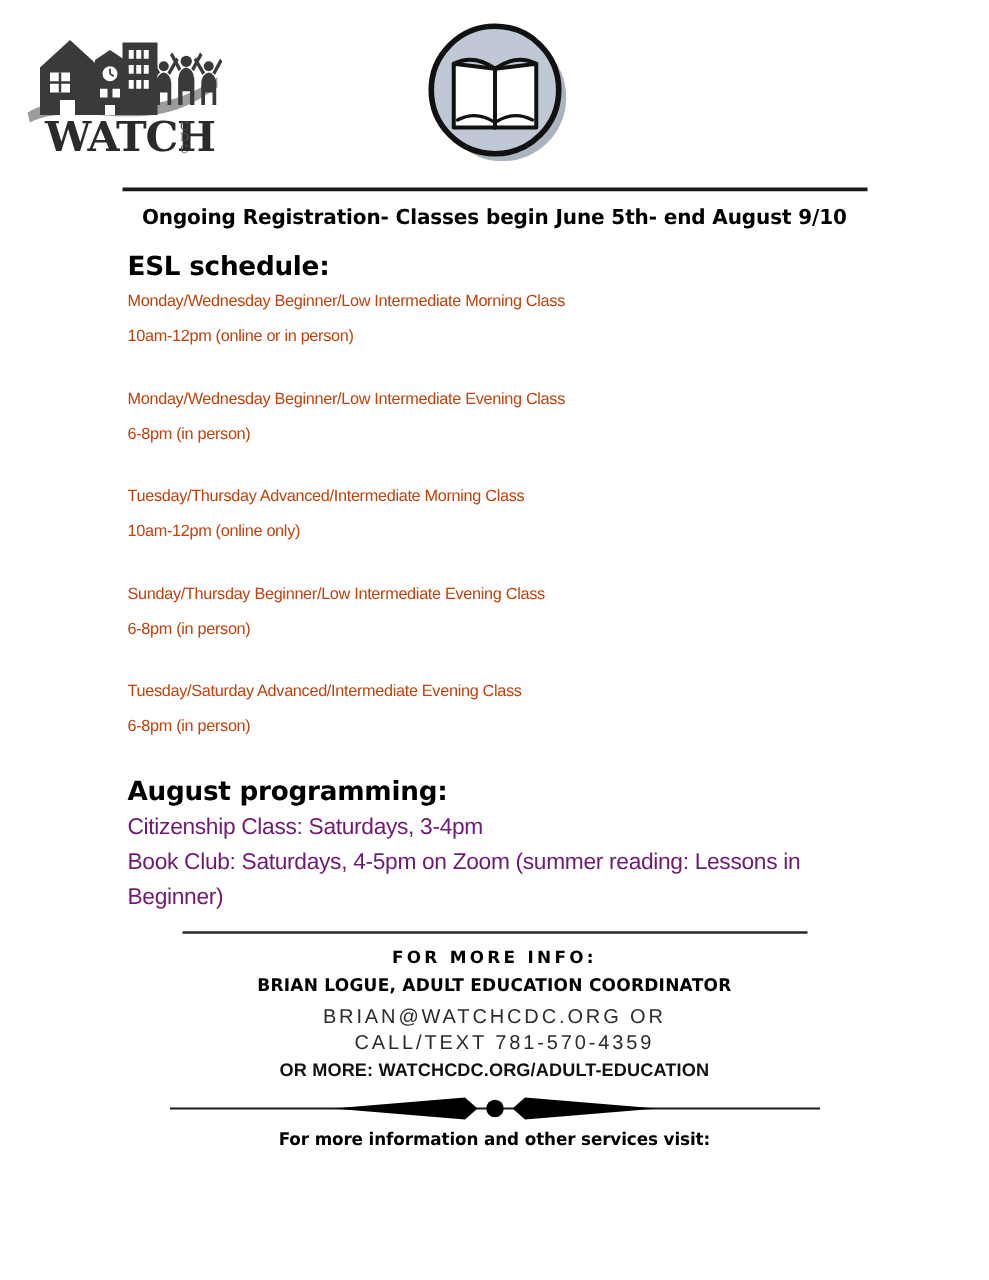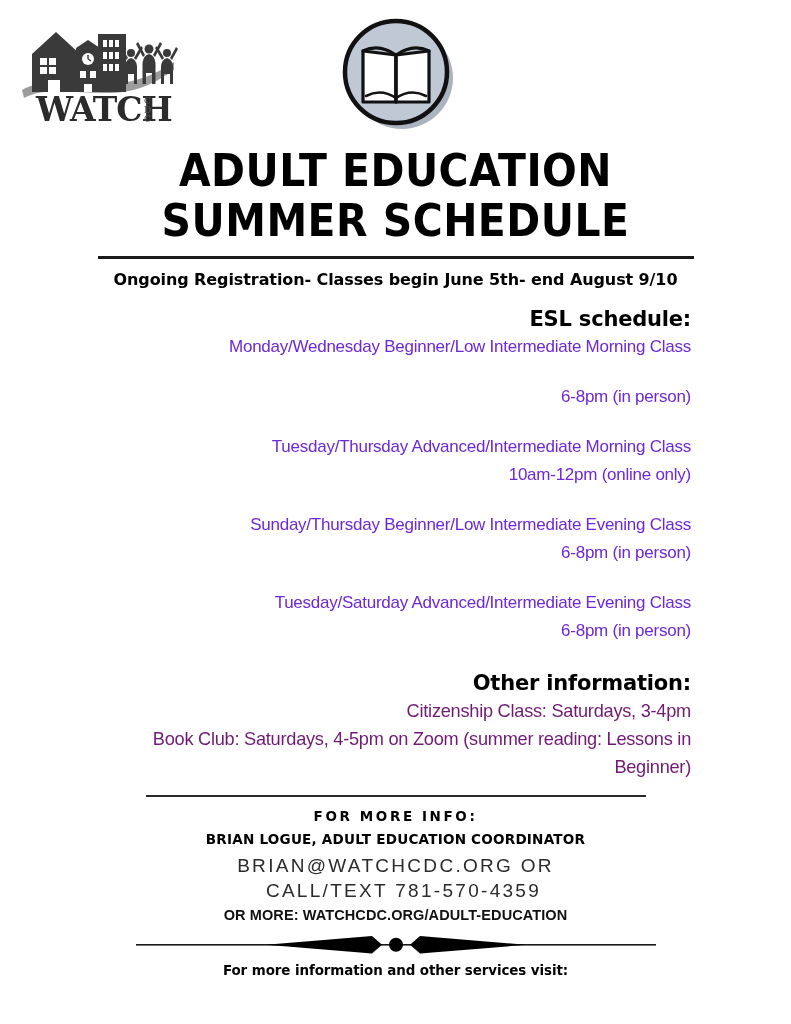--- a/index.html
+++ b/index.html
@@ -79,21 +79,20 @@
     letter-spacing: -0.1px;
     margin-top: 11px;
     color: #000000;
     transform: scaleX(0.97);
   }
 
   
   .body-wrap {
     padding: 0 100px 0 102px;
     margin-top: 16px;
-    text-align: right;
   }
 
   .section-head {
     font-family: "DejaVu Sans", sans-serif;
     font-weight: 700;
     font-size: 21px;
     line-height: 28px;
     color: #000000;
     letter-spacing: -0.2px;
   }
@@ -101,23 +100,23 @@
   .sched-list { margin: 0; padding: 0; list-style: none; }
 
   .sched-item {
     margin-bottom: 22px;
   }
   .sched-item:last-child { margin-bottom: 0; }
 
   .sched-line {
     font-family: "Liberation Sans", sans-serif;
     font-weight: 400;
-    font-size: 17px;
+    font-size: 13px;
     line-height: 28px;
-    color: #6d28d9;
+    color: #c2410c;
     letter-spacing: -0.25px;
   }
 
   .other-head { margin-top: 24px; }
 
   .other-line {
     font-family: "Liberation Sans", sans-serif;
     font-weight: 400;
     font-size: 18.2px;
     line-height: 28px;
@@ -150,21 +149,21 @@
     font-weight: 700;
     font-size: 14px;
     letter-spacing: 0.2px;
     color: #000000;
     margin-top: 7px;
     transform: scaleX(0.97);
   }
   .f-plain {
     font-family: "Liberation Sans", sans-serif;
     font-weight: 400;
-    font-size: 19px;
+    font-size: 16px;
     letter-spacing: 2.3px;
     color: #2b2b2b;
     margin-top: 8px;
   }
   .f-plain.second { margin-top: 3px; padding-left: 16px; }
   .f-visit {
     font-family: "Liberation Sans", sans-serif;
     font-weight: 700;
     font-size: 14.5px;
     letter-spacing: 0.1px;
@@ -263,55 +262,53 @@
           <path d="M26 35 Q42 27, 59 39"></path>
           <path d="M92 35 Q76 27, 59 39"></path>
           <path d="M29 80 Q44 72, 59 82" stroke-width="2.6"></path>
           <path d="M89 80 Q74 72, 59 82" stroke-width="2.6"></path>
           <path d="M59 39 L59 86" stroke-width="3.2"></path>
         </g>
       </svg>
     </div>
   </div>
 
-  <div class="title-block">
-    <div class="title-line">ADULT EDUCATION</div>
-    <div class="title-line">SUMMER SCHEDULE</div>
-  </div>
 
   <div class="rule-thick"></div>
 
   <div class="subtitle">Ongoing Registration- Classes begin June 5th- end August 9/10</div>
 
   <div class="body-wrap">
 
     <div class="section-head">ESL schedule:</div>
 
     <ul class="sched-list">
       <li class="sched-item">
         <div class="sched-line">Monday/Wednesday Beginner/Low Intermediate Morning Class</div>
-      </li>
-      <li class="sched-item">
+        <div class="sched-line">10am-12pm (online or in person)</div>
+      </li>
+      <li class="sched-item">
+        <div class="sched-line">Monday/Wednesday Beginner/Low Intermediate Evening Class</div>
         <div class="sched-line">6-8pm (in person)</div>
       </li>
       <li class="sched-item">
         <div class="sched-line">Tuesday/Thursday Advanced/Intermediate Morning Class</div>
         <div class="sched-line">10am-12pm (online only)</div>
       </li>
       <li class="sched-item">
         <div class="sched-line">Sunday/Thursday Beginner/Low Intermediate Evening Class</div>
         <div class="sched-line">6-8pm (in person)</div>
       </li>
       <li class="sched-item">
         <div class="sched-line">Tuesday/Saturday Advanced/Intermediate Evening Class</div>
         <div class="sched-line">6-8pm (in person)</div>
       </li>
     </ul>
 
-    <div class="section-head other-head">Other information:</div>
+    <div class="section-head other-head">August programming:</div>
     <div class="other-line">Citizenship Class: Saturdays, 3-4pm</div>
     <div class="other-line">Book Club: Saturdays, 4-5pm on Zoom (summer reading: Lessons in</div>
     <div class="other-line">Beginner)</div>
   </div>
 
   <div class="rule-thin"></div>
 
   <div class="footer">
     <div class="f-info">FOR MORE INFO:</div>
     <div class="f-name">BRIAN LOGUE, ADULT EDUCATION COORDINATOR</div>

